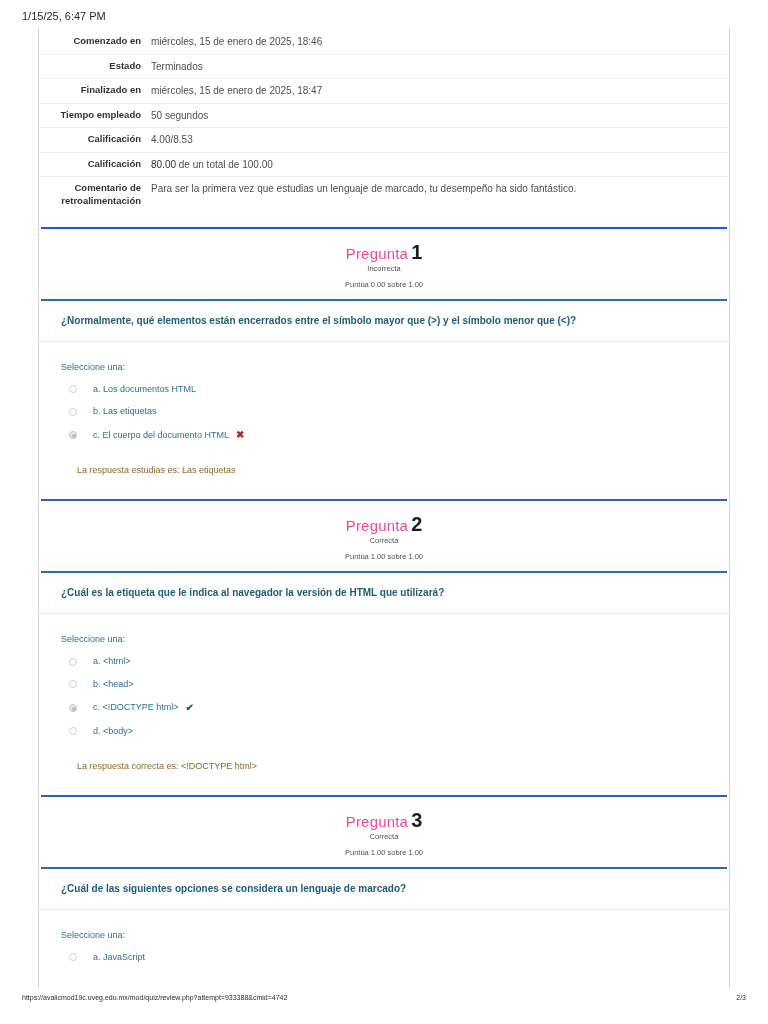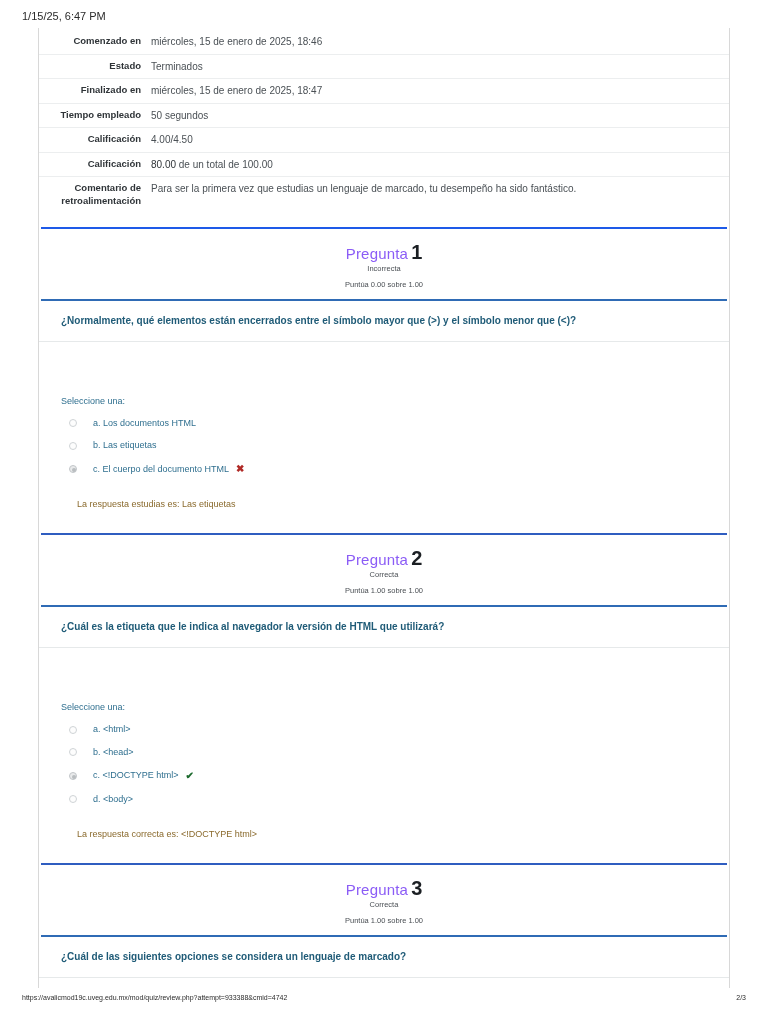--- a/index.html
+++ b/index.html
@@ -100,21 +100,21 @@
     margin: 14px 2px 0 2px;
   }
   .q-top-rule.muted { border-top-color: #2f5dc0; }
 
   .q-head {
     text-align: center;
     padding: 12px 0 10px 0;
   }
   .q-head .q-label {
     font-size: 15px;
-    color: #8b5cf6;
+    color: #ec4899;
     letter-spacing: .2px;
   }
   .q-head .q-num {
     font-size: 20px;
     font-weight: bold;
     color: #1b1f23;
     margin-left: 3px;
   }
   .q-head .q-state {
     font-size: 7.5px;
@@ -134,21 +134,21 @@
 
   .q-text {
     font-size: 10px;
     font-weight: bold;
     color: #1f5b77;
     padding: 13px 2px 13px 22px;
     border-bottom: 1px solid #e6e9ea;
     line-height: 1.4;
   }
 
-  .q-body { padding: 20px 2px 10px 22px; margin-top: 34px; }
+  .q-body { padding: 20px 2px 10px 22px; }
 
   .q-prompt {
     font-size: 9px;
     color: #2f6f8f;
     margin-bottom: 12px;
   }
 
   .opt-list { list-style: none; margin: 0; padding: 0; }
   .opt {
     display: flex;
@@ -216,21 +216,21 @@
           <tr>
             <th>Finalizado en</th>
             <td>miércoles, 15 de enero de 2025, 18:47</td>
           </tr>
           <tr>
             <th>Tiempo empleado</th>
             <td>50 segundos</td>
           </tr>
           <tr>
             <th>Calificación</th>
-            <td>4.00/4.50</td>
+            <td>4.00/8.53</td>
           </tr>
           <tr>
             <th>Calificación</th>
             <td><b>80.00</b> de un total de 100.00</td>
           </tr>
           <tr>
             <th>Comentario de retroalimentación</th>
             <td>Para ser la primera vez que estudias un lenguaje de marcado, tu desempeño ha sido fantástico.</td>
           </tr>
         </tbody>

